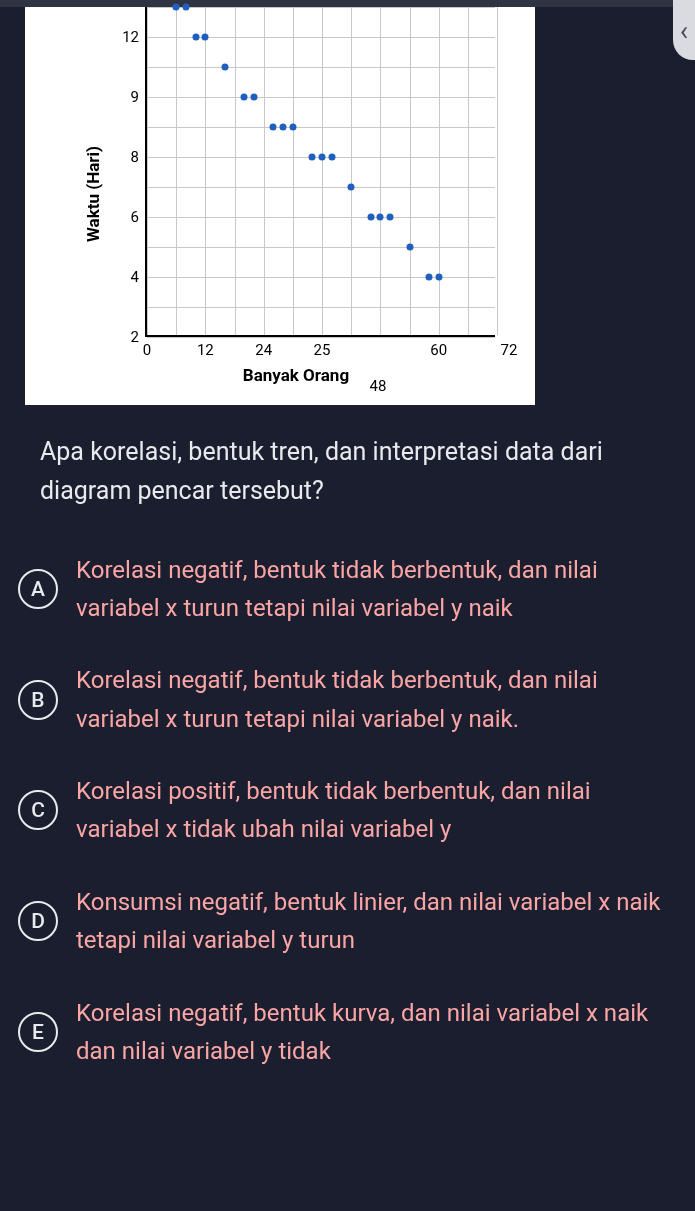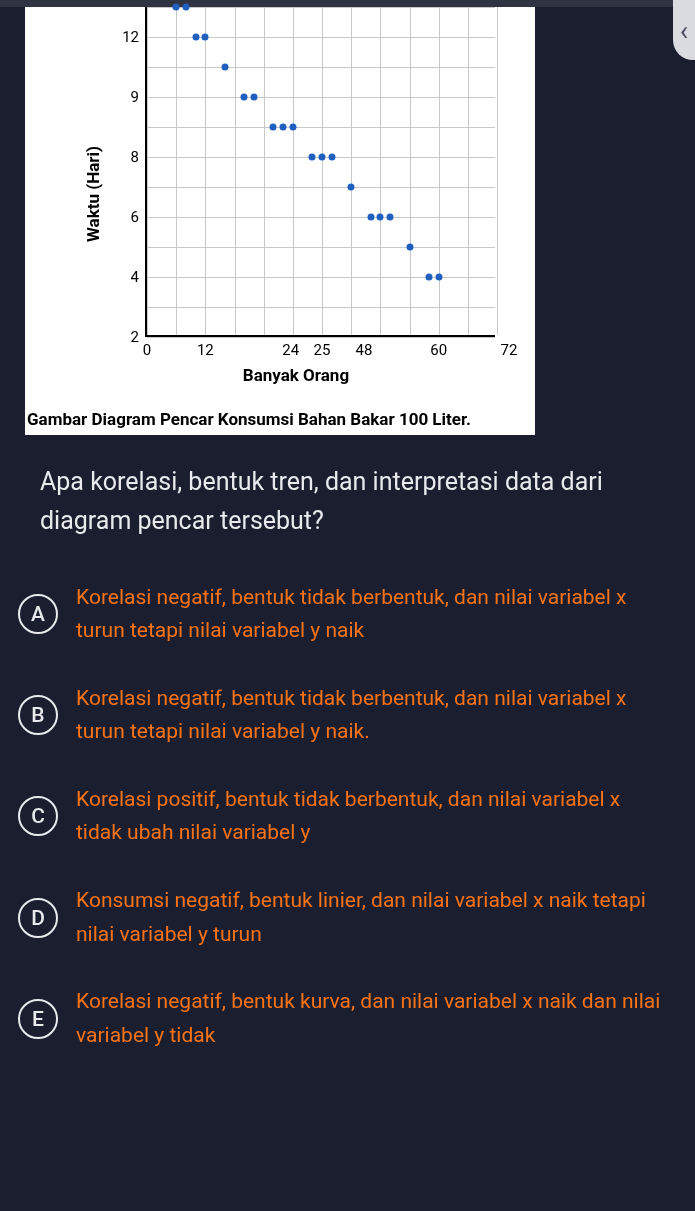--- a/index.html
+++ b/index.html
@@ -137,23 +137,23 @@
     display: flex;
     align-items: center;
     justify-content: center;
     font-size: 21px;
     font-weight: 500;
     color: #e8eaed;
     margin-top: 6px;
   }
   .option-letter.mid { align-self: center; margin-top: 0; }
   .option-text {
-    font-size: 21px;
+    font-size: 24px;
     line-height: 1.6;
-    color: #f97316;
+    color: #fca5a5;
   }
 </style>
 </head>
 <body>
 
 <div class="topbar"></div>
 
 <div class="side-tab">
   <span>‹</span>
 </div>
@@ -170,23 +170,23 @@
         <div class="grid-line-v" style="left: 145.833px;"></div>
         <div class="grid-line-v" style="left: 175px;"></div>
         <div class="grid-line-v" style="left: 204.167px;"></div>
         <div class="grid-line-v" style="left: 233.333px;"></div>
         <div class="grid-line-v" style="left: 262.5px;"></div>
         <div class="grid-line-v" style="left: 291.667px;"></div>
         <div class="grid-line-v" style="left: 320.833px;"></div>
         <div class="grid-line-v" style="left: 350px;"></div>
         <div class="x-tick" style="left: 0px;">0</div>
         <div class="x-tick" style="left: 58.3333px;">12</div>
-        <div class="x-tick" style="left: 116.667px; margin-left: 27px;">24</div>
+        <div class="x-tick" style="left: 116.667px;">24</div>
         <div class="x-tick" style="left: 175px;">25</div>
-        <div class="x-tick" style="left: 217px;">48</div>
+        <div class="x-tick" style="left: 231px; margin-top: 36px;">48</div>
         <div class="x-tick" style="left: 291.667px; text-align: right;">60</div>
         <div class="x-tick" style="left: 362px;">72</div>
         <div class="grid-line-h" style="top: 330px;"></div>
         <div class="grid-line-h" style="top: 300px;"></div>
         <div class="grid-line-h" style="top: 270px;"></div>
         <div class="grid-line-h" style="top: 240px;"></div>
         <div class="grid-line-h" style="top: 210px;"></div>
         <div class="grid-line-h" style="top: 180px;"></div>
         <div class="grid-line-h" style="top: 150px;"></div>
         <div class="grid-line-h" style="top: 120px;"></div>
@@ -216,21 +216,20 @@
         <div class="dot" style="left: 204.167px; top: 180px;"></div>
         <div class="dot" style="left: 223.611px; top: 210px;"></div>
         <div class="dot" style="left: 233.333px; top: 210px;"></div>
         <div class="dot" style="left: 243.056px; top: 210px;"></div>
         <div class="dot" style="left: 262.5px; top: 240px;"></div>
         <div class="dot" style="left: 281.944px; top: 270px;"></div>
         <div class="dot" style="left: 291.667px; top: 270px;"></div>
       </div>
     <div class="x-axis-label">Banyak Orang</div>
   </div>
-  <div class="caption-bar">Gambar Diagram Pencar Konsumsi Bahan Bakar 100 Liter.</div>
 </div>
 
 <div class="question">Apa korelasi, bentuk tren, dan interpretasi data dari diagram pencar tersebut?</div>
 
 <div class="options" id="options">
     <div class="option">
       <div class="option-letter mid">A</div>
       <div class="option-text">Korelasi negatif, bentuk tidak berbentuk, dan nilai variabel x turun tetapi nilai variabel y naik</div>
     </div>
     <div class="option">

